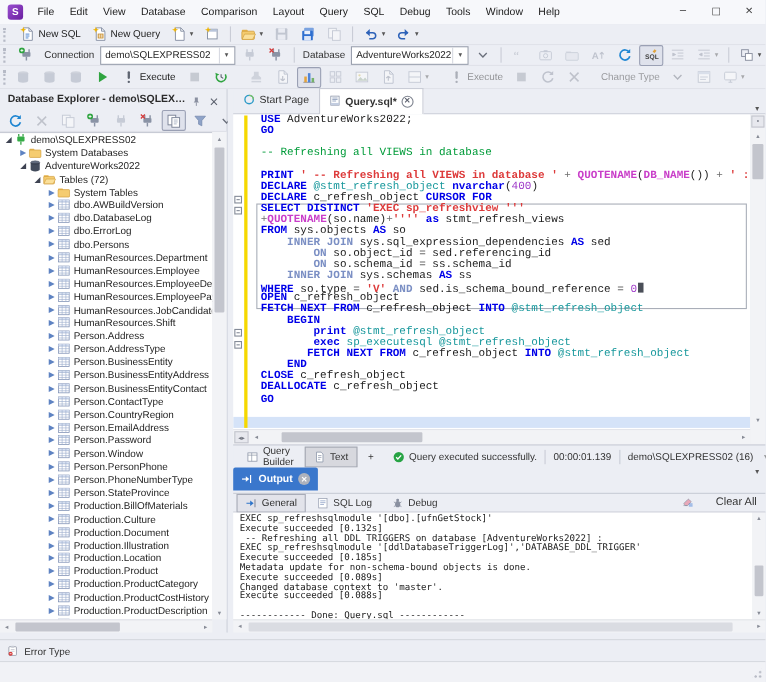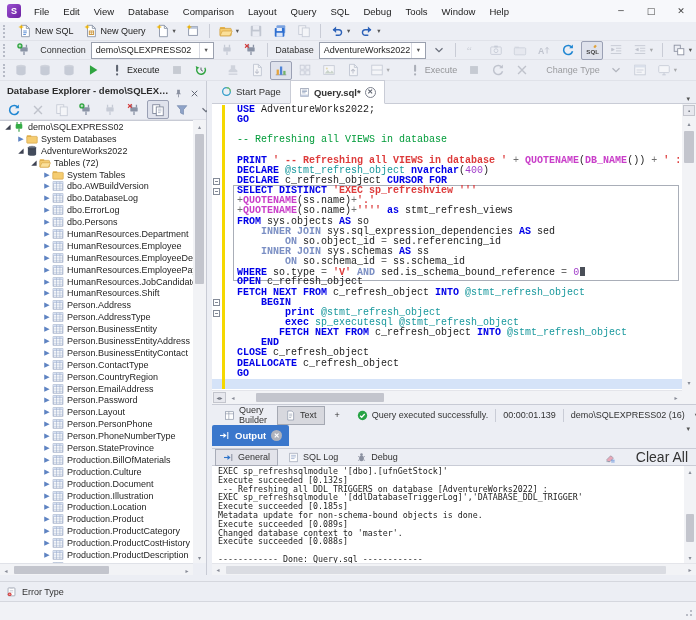--- a/index.html
+++ b/index.html
@@ -89,21 +89,21 @@
   .st-seg{font-size:9px;color:#333;padding:0 7px;display:flex;align-items:center;gap:4px;white-space:nowrap}
   .st-sep{width:1px;height:13px;background:#c9ccd6}
   
   #out-tabrow{left:212px;top:425px;width:484px;height:23px;background:#eceef4;display:flex;}
   #out-tab{height:21px;background:#3a77cc;color:#fff;display:flex;align-items:center;gap:5px;padding:0 7px;font-size:9.5px;font-weight:bold;border-radius:2px 2px 0 0}
   .out-close{width:11px;height:11px;border-radius:50%;background:#aeb2bc;color:#fff;font-size:7px;display:flex;align-items:center;justify-content:center}
   #out-caret{margin-left:auto;font-size:7px;color:#555;padding:0 6px;font-family:"DejaVu Sans",sans-serif}
   #out-tabs{left:212px;top:448px;width:484px;height:18px;background:#eceef4;border-top:1px solid #c9ccd6;border-bottom:1px solid #c9ccd6;display:flex;align-items:center;box-sizing:border-box;padding:0 3px}
   .otab{height:15px;display:flex;align-items:center;gap:4px;padding:0 7px;font-size:9px;color:#333;border:1px solid transparent;margin-right:2px}
   .otab.active{background:#e2e3ea;border-color:#a8acb8}
-  #clear-all{margin-left:auto;display:flex;align-items:center;gap:20px;font-size:14px;color:#333;padding:0 5px}
+  #clear-all{margin-left:auto;display:flex;align-items:center;gap:20px;font-size:10px;color:#333;padding:0 5px}
   #out-content{left:212px;top:466px;width:472px;height:97px;background:#fff;overflow:hidden;padding:1px 0 0 6px;box-sizing:border-box}
   .oline{height:8.8px;line-height:8.8px;white-space:pre;font-family:"DejaVu Sans Mono",monospace;font-size:8.3px;color:#222}
   #out-vscroll{left:684px;top:466px;width:12px;height:97px}
   #out-hscroll{left:212px;top:563px;width:484px;height:12px;border-top:1px solid #e4e5ea;box-sizing:border-box}
   
   #errorbar{left:0;top:581px;width:696px;height:21px;background:#eceef4;border-top:1px solid #d5d7de;border-bottom:1px solid #d5d7de;display:flex;align-items:center;gap:5px;padding-left:6px;box-sizing:border-box}
   #errorbar span{font-size:9px;color:#333}
   #statusbar{left:0;top:602px;width:696px;height:18px;background:#f1f2f6}
   #grip{position:absolute;right:3px;bottom:3px;width:10px;height:10px;
         background-image:radial-gradient(circle,#b9bcc6 1px,transparent 1.2px);
@@ -751,21 +751,21 @@
         </svg>
         <span class="tlabel2">Person.Password</span>
       </div>
       <div class="trow" style="padding-left: 42px;">
         <span class="tw col">▶</span>
         <svg class="ic " viewBox="0 0 16 16">
           <rect x="1.5" y="2.5" width="13" height="11" fill="#fff" stroke="#7b8db2" stroke-width=".9"></rect>
           <rect x="1.5" y="2.5" width="13" height="2.4" fill="#d7e1f2"></rect>
           <path d="M1.5 4.9h13M1.5 8h13M1.5 11h13M6 2.5v11M10.5 2.5v11" stroke="#9fb0ce" stroke-width=".8"></path>
         </svg>
-        <span class="tlabel2">Person.Layout</span>
+        <span class="tlabel2">Person.Window</span>
       </div>
       <div class="trow" style="padding-left: 42px;">
         <span class="tw col">▶</span>
         <svg class="ic " viewBox="0 0 16 16">
           <rect x="1.5" y="2.5" width="13" height="11" fill="#fff" stroke="#7b8db2" stroke-width=".9"></rect>
           <rect x="1.5" y="2.5" width="13" height="2.4" fill="#d7e1f2"></rect>
           <path d="M1.5 4.9h13M1.5 8h13M1.5 11h13M6 2.5v11M10.5 2.5v11" stroke="#9fb0ce" stroke-width=".8"></path>
         </svg>
         <span class="tlabel2">Person.PersonPhone</span>
       </div>
@@ -920,27 +920,26 @@
   <div id="code">
       <div class="cline"><span class="tk-k">USE</span><span class="tk-t"> AdventureWorks2022;</span></div>
       <div class="cline"><span class="tk-k">GO</span></div>
       <div class="cline"></div>
       <div class="cline"><span class="tk-c">-- Refreshing all VIEWS in database</span></div>
       <div class="cline"></div>
       <div class="cline"><span class="tk-k">PRINT</span><span class="tk-s"> ' -- Refreshing all VIEWS in database ' </span><span class="tk-o">+ </span><span class="tk-f">QUOTENAME</span><span class="tk-t">(</span><span class="tk-f">DB_NAME</span><span class="tk-t">())</span><span class="tk-o"> + </span><span class="tk-s">' :'</span></div>
       <div class="cline"><span class="tk-k">DECLARE</span><span class="tk-v"> @stmt_refresh_object</span><span class="tk-k"> nvarchar</span><span class="tk-t">(</span><span class="tk-n">400</span><span class="tk-t">)</span></div>
       <div class="cline"><span class="tk-k">DECLARE</span><span class="tk-t"> c_refresh_object </span><span class="tk-k">CURSOR FOR</span></div>
       <div class="cline"><span class="tk-k">SELECT DISTINCT</span><span class="tk-s"> 'EXEC sp_refreshview '''</span></div>
-      <div class="cline"><span class="tk-o">+</span><span class="tk-f">QUOTENAME</span><span class="tk-t">(ss.name)</span><span class="tk-o">+</span><span class="tk-s">'.'</span></div>
       <div class="cline"><span class="tk-o">+</span><span class="tk-f">QUOTENAME</span><span class="tk-t">(so.name)</span><span class="tk-o">+</span><span class="tk-s">''''</span><span class="tk-k"> as</span><span class="tk-t"> stmt_refresh_views</span></div>
       <div class="cline"><span class="tk-k">FROM</span><span class="tk-t"> sys.objects </span><span class="tk-k">AS</span><span class="tk-t"> so</span></div>
       <div class="cline"><span class="tk-t">    </span><span class="tk-k2">INNER JOIN</span><span class="tk-t"> sys.sql_expression_dependencies </span><span class="tk-k">AS</span><span class="tk-t"> sed</span></div>
       <div class="cline"><span class="tk-t">        </span><span class="tk-k2">ON</span><span class="tk-t"> so.object_id </span><span class="tk-o">=</span><span class="tk-t"> sed.referencing_id</span></div>
+      <div class="cline"><span class="tk-t">        </span><span class="tk-k2">ON</span><span class="tk-t"> so.schema_id </span><span class="tk-o">=</span><span class="tk-t"> ss.schema_id</span></div>
       <div class="cline"><span class="tk-t">    </span><span class="tk-k2">INNER JOIN</span><span class="tk-t"> sys.schemas </span><span class="tk-k">AS</span><span class="tk-t"> ss</span></div>
-      <div class="cline"><span class="tk-t">        </span><span class="tk-k2">ON</span><span class="tk-t"> so.schema_id </span><span class="tk-o">=</span><span class="tk-t"> ss.schema_id</span></div>
       <div class="cline"><span class="tk-k">WHERE</span><span class="tk-t"> so.type </span><span class="tk-o">=</span><span class="tk-s"> 'V' </span><span class="tk-k2">AND</span><span class="tk-t"> sed.is_schema_bound_reference </span><span class="tk-o">=</span><span class="tk-n"> 0</span><span class="caretblock"></span></div>
       <div class="cline"><span class="tk-k">OPEN</span><span class="tk-t"> c_refresh_object</span></div>
       <div class="cline"><span class="tk-k">FETCH NEXT FROM</span><span class="tk-t"> c_refresh_object </span><span class="tk-k">INTO</span><span class="tk-v"> @stmt_refresh_object</span></div>
       <div class="cline"><span class="tk-t">    </span><span class="tk-k">BEGIN</span></div>
       <div class="cline"><span class="tk-t">        </span><span class="tk-k">print</span><span class="tk-v"> @stmt_refresh_object</span></div>
       <div class="cline"><span class="tk-t">        </span><span class="tk-k">exec</span><span class="tk-v"> sp_executesql @stmt_refresh_object</span></div>
       <div class="cline"><span class="tk-t">       </span><span class="tk-k">FETCH NEXT FROM</span><span class="tk-t"> c_refresh_object </span><span class="tk-k">INTO</span><span class="tk-v"> @stmt_refresh_object</span></div>
       <div class="cline"><span class="tk-t">    </span><span class="tk-k">END</span></div>
       <div class="cline"><span class="tk-k">CLOSE</span><span class="tk-t"> c_refresh_object</span></div>
       <div class="cline"><span class="tk-k">DEALLOCATE</span><span class="tk-t"> c_refresh_object</span></div>

